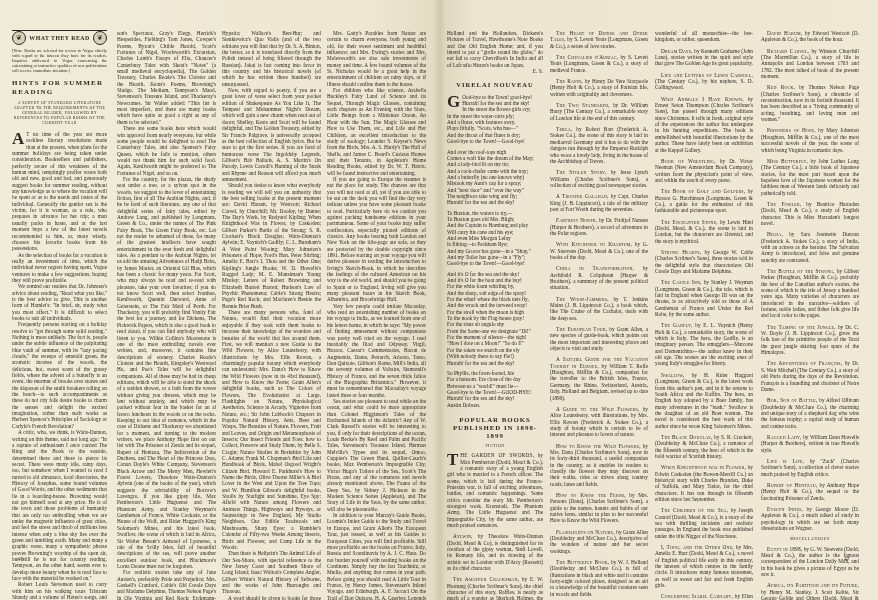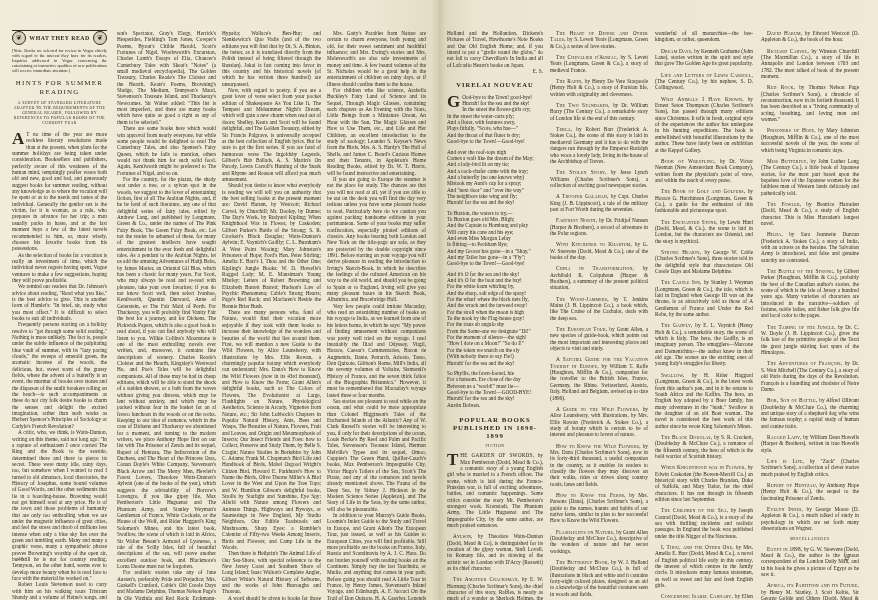--- a/index.html
+++ b/index.html
@@ -40,21 +40,21 @@
     position: relative;
   }
   .banner .orn {
     width: 12px; height: 12px; border-radius: 50%;
     border: 1px solid #2e2a22; background: #d9d1b8;
     font-size: 7px; line-height: 12px; text-align: center;
   }
   .banner .btitle { font-size: 5.8px; letter-spacing: 0.5px; font-weight: bold; }
   .note { font-size: 4.3px; line-height: 5px; margin-bottom: 6px; }
   .headline {
-    text-align: center; font-size: 7px; font-weight: normal; letter-spacing: 1.2px;
+    text-align: left; font-size: 7px; font-weight: bold; letter-spacing: 1.2px;
     line-height: 9px; margin-bottom: 4px;
   }
   .subhead {
     text-align: center; font-size: 3.9px; line-height: 5px; letter-spacing: 0.4px;
     margin-bottom: 5px;
   }
   .dropcap {
     float: left; font-size: 17px; line-height: 14px; font-weight: bold;
     margin: 1px 2px 0 0;
   }

